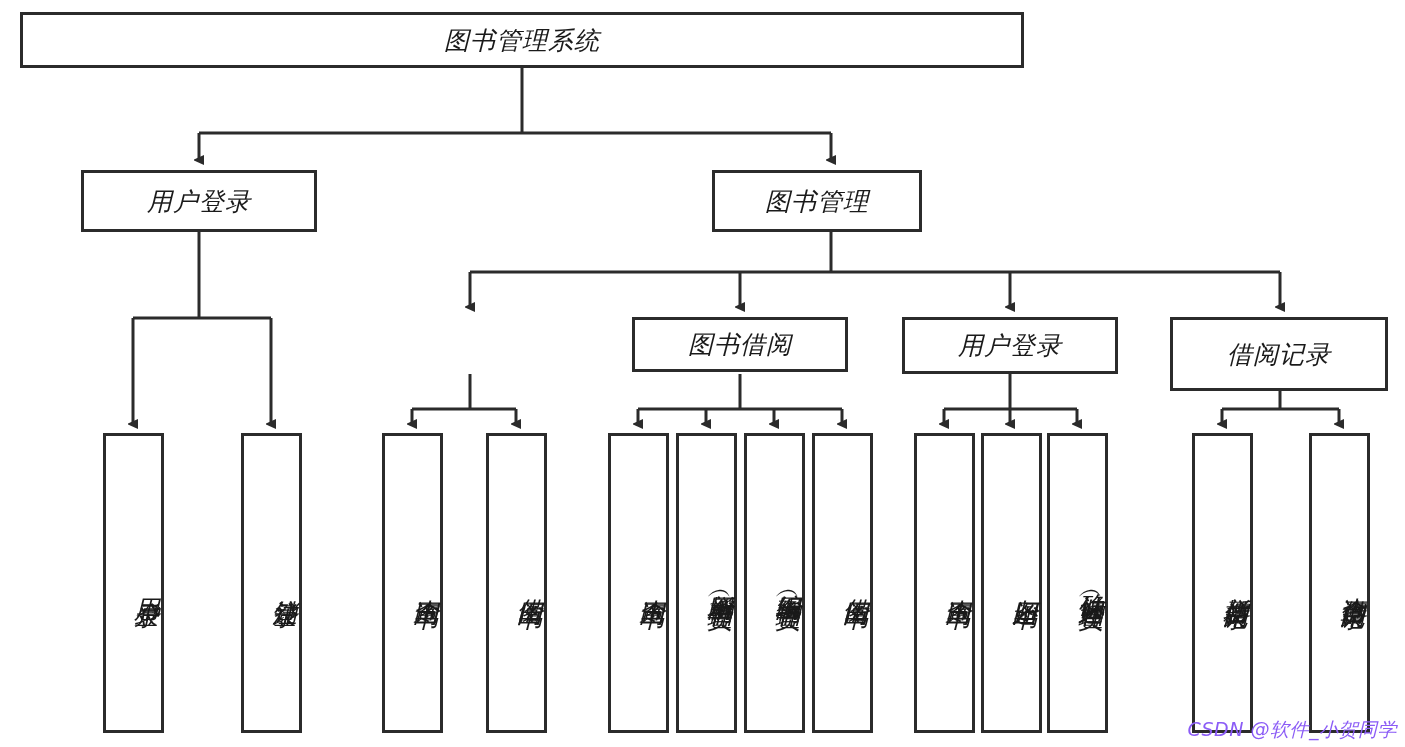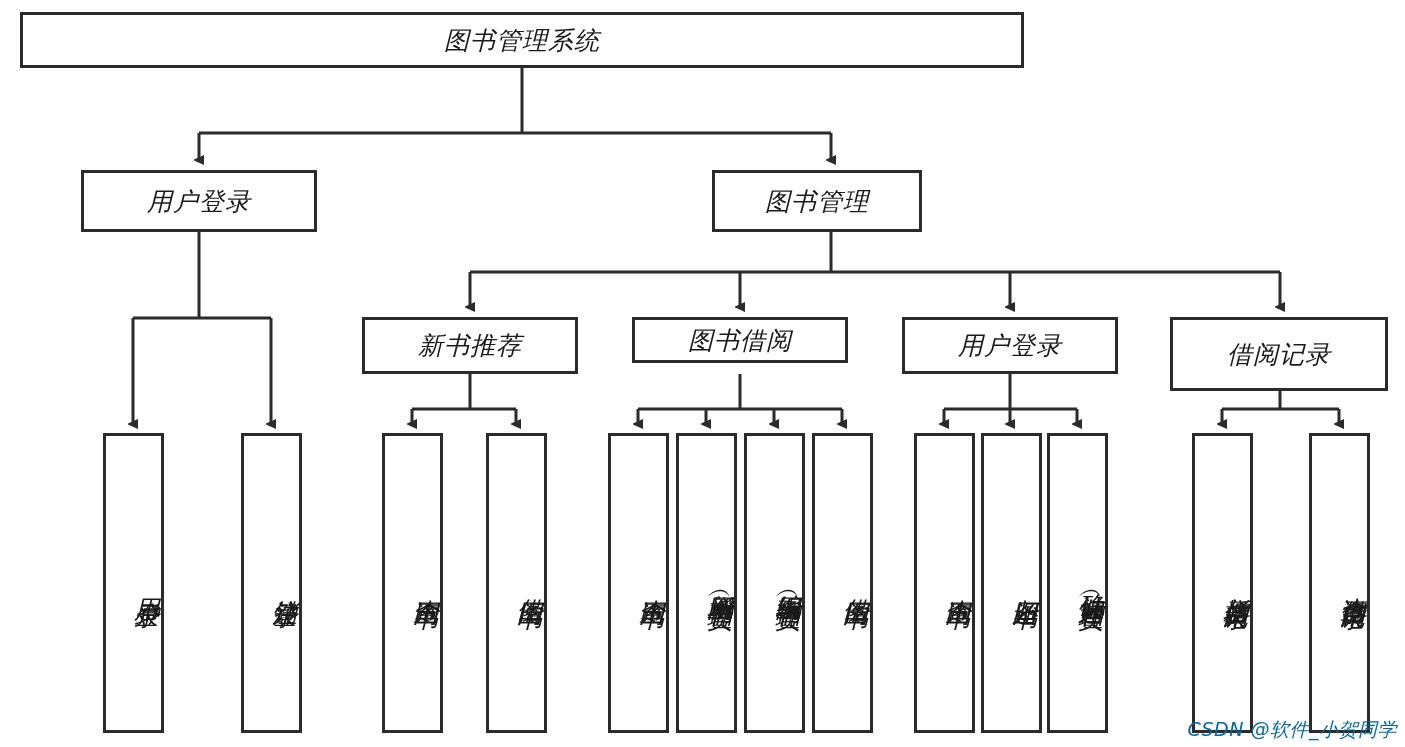--- a/index.html
+++ b/index.html
@@ -55,21 +55,21 @@
     top: 0;
     width: 1405px;
     height: 747px;
     pointer-events: none;
   }
   .watermark {
     position: absolute;
     right: 8px;
     bottom: 4px;
     font-size: 19px;
-    color: #0369a1;
+    color: #8b5cf6;
     white-space: nowrap;
     letter-spacing: 0.5px;
   }
 </style>
 </head>
 <body>
 
 <div id="canvas">
 
   <svg class="links" viewBox="0 0 1405 747">
@@ -127,25 +127,22 @@
   </div>
 
   <div class="node horiz" style="left:81px; top:170px; width:236px; height:62px;">
     <span>用户登录</span>
   </div>
 
   <div class="node horiz" style="left:712px; top:170px; width:210px; height:62px;">
     <span>图书管理</span>
   </div>
 
-  <div class="node horiz" style="left:362px; top:317px; width:216px; height:57px;">
-    <span>新书推荐</span>
-  </div>
-
-  <div class="node horiz" style="left:632px; top:317px; width:216px; height:46px;">
+
+  <div class="node horiz" style="left:632px; top:317px; width:216px; height:55px;">
     <span>图书借阅</span>
   </div>
 
   <div class="node horiz" style="left:902px; top:317px; width:216px; height:57px;">
     <span>用户登录</span>
   </div>
 
   <div class="node horiz" style="left:1170px; top:317px; width:218px; height:74px;">
     <span>借阅记录</span>
   </div>

